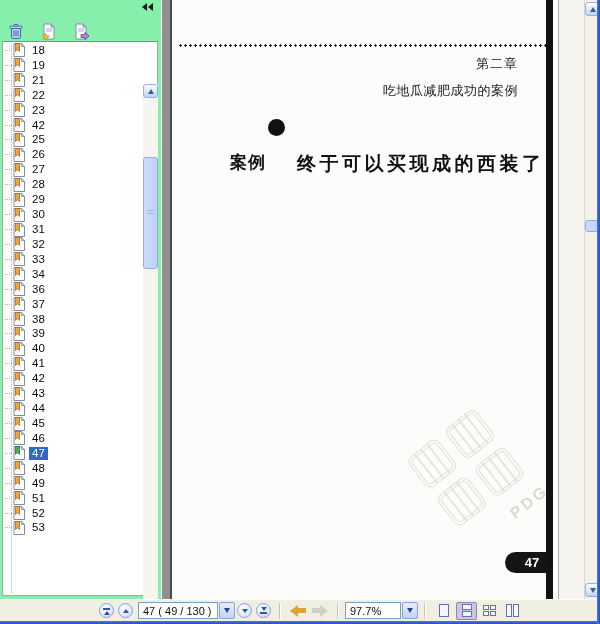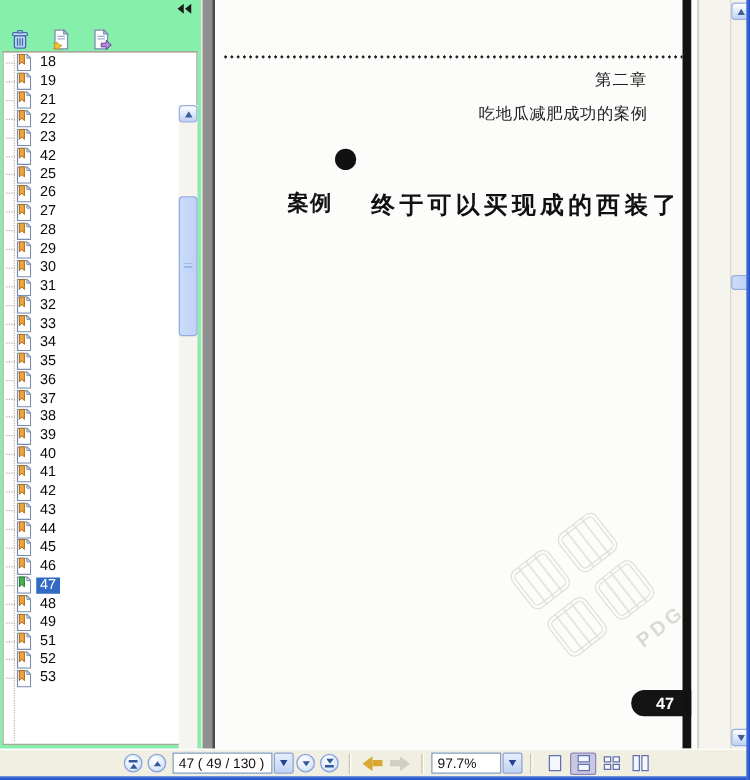--- a/index.html
+++ b/index.html
@@ -303,29 +303,20 @@
           </svg>
           <span class="lbl">34</span>
         </div>
           <div class="prow">
           <span class="dash"></span>
           <svg width="12" height="14" viewBox="0 0 12 14">
             <path d="M1 0.5 h7.5 l3 3 v10 h-10.5 z" fill="#ffffff" stroke="#7a8db0"></path>
             <path d="M8.5 0.5 l3 3 h-3 z" fill="#d8e2f0" stroke="#7a8db0" stroke-width="0.8"></path>
             <path class="ribbon" d="M2.5 0.5 h4 v8 l-2 -2 l-2 2 z" stroke-width="0.8"></path>
           </svg>
-          <span class="lbl">35</span>
-        </div>
-          <div class="prow">
-          <span class="dash"></span>
-          <svg width="12" height="14" viewBox="0 0 12 14">
-            <path d="M1 0.5 h7.5 l3 3 v10 h-10.5 z" fill="#ffffff" stroke="#7a8db0"></path>
-            <path d="M8.5 0.5 l3 3 h-3 z" fill="#d8e2f0" stroke="#7a8db0" stroke-width="0.8"></path>
-            <path class="ribbon" d="M2.5 0.5 h4 v8 l-2 -2 l-2 2 z" stroke-width="0.8"></path>
-          </svg>
           <span class="lbl">36</span>
         </div>
           <div class="prow">
           <span class="dash"></span>
           <svg width="12" height="14" viewBox="0 0 12 14">
             <path d="M1 0.5 h7.5 l3 3 v10 h-10.5 z" fill="#ffffff" stroke="#7a8db0"></path>
             <path d="M8.5 0.5 l3 3 h-3 z" fill="#d8e2f0" stroke="#7a8db0" stroke-width="0.8"></path>
             <path class="ribbon" d="M2.5 0.5 h4 v8 l-2 -2 l-2 2 z" stroke-width="0.8"></path>
           </svg>
           <span class="lbl">37</span>

